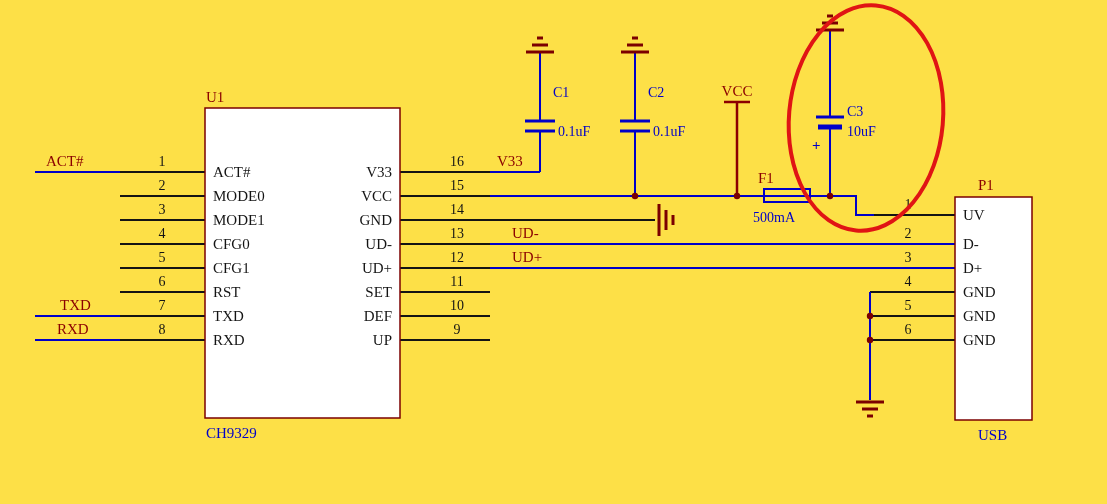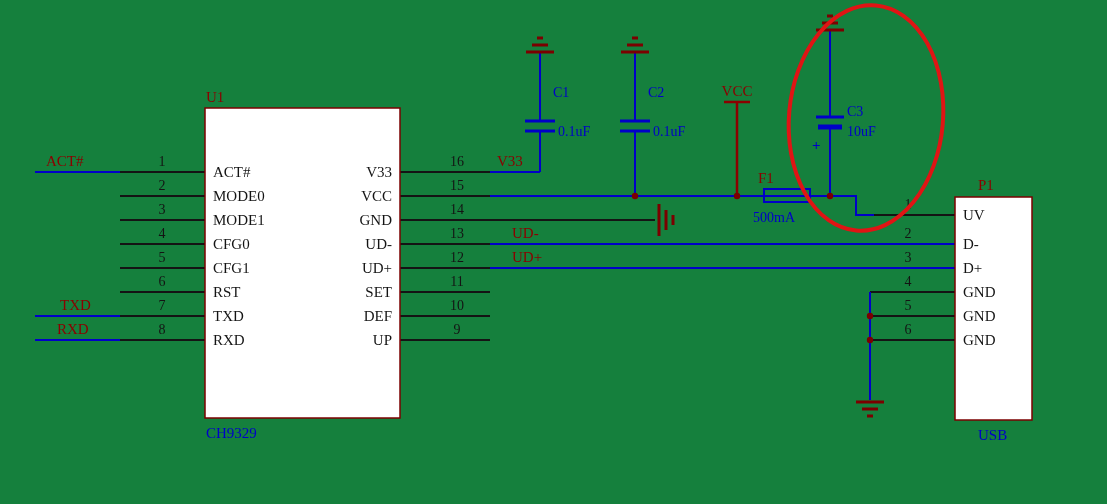--- a/index.html
+++ b/index.html
@@ -1,16 +1,16 @@
 <!DOCTYPE html>
 <html><head>
 <meta charset="utf-8">
 <style>
   html,body{margin:0;padding:0;background:#ffffff;}
-  .canvas{position:relative;width:1107px;height:504px;background:#15803d;overflow:hidden;}
+  .canvas{position:relative;width:1107px;height:504px;background:#fde047;overflow:hidden;}
   svg text{font-family:"Liberation Serif","DejaVu Serif",serif;}
   .nm{font-size:15px;fill:#141414;}
   .num{font-size:14px;fill:#141414;}
   .des{font-size:15px;fill:#8B0000;}
   .net{font-size:15px;fill:#8B0000;}
   .val{font-size:14px;fill:#0000C8;}
   .part{font-size:15px;fill:#0000C8;}
   .plus{font-size:15px;fill:#0000C8;font-weight:bold;}
 </style>
 </head>

